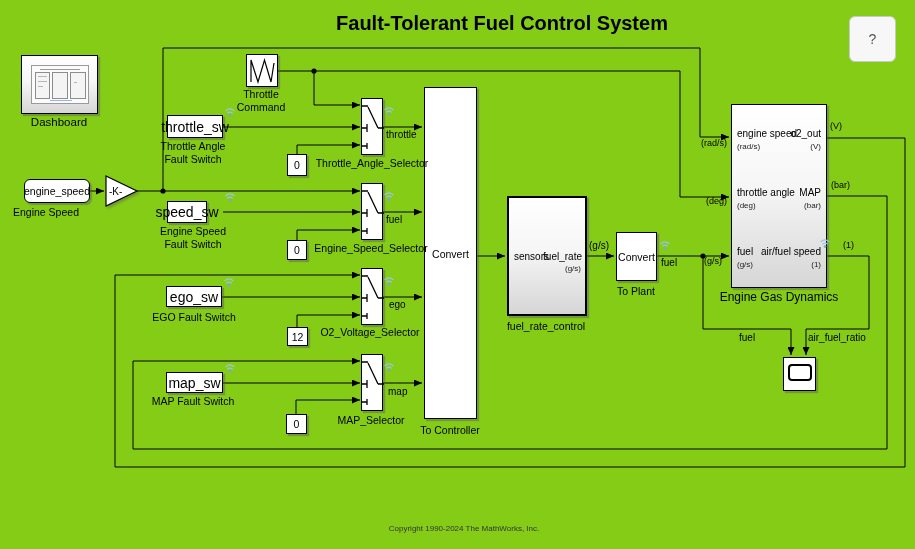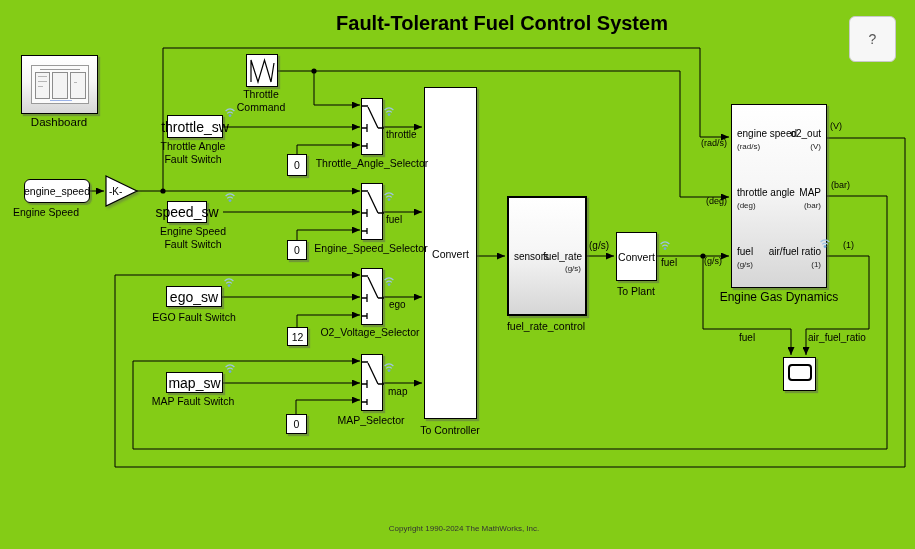--- a/index.html
+++ b/index.html
@@ -220,21 +220,21 @@
     <span class="portlbl" style="left:5px;top:23px;">engine speed</span>
     <span class="portunit" style="left:5px;top:37px;">(rad/s)</span>
     <span class="portlbl" style="left:5px;top:82px;">throttle angle</span>
     <span class="portunit" style="left:5px;top:96px;">(deg)</span>
     <span class="portlbl" style="left:5px;top:141px;">fuel</span>
     <span class="portunit" style="left:5px;top:155px;">(g/s)</span>
     <span class="portlbl" style="right:5px;top:23px;">o2_out</span>
     <span class="portunit" style="right:5px;top:37px;">(V)</span>
     <span class="portlbl" style="right:5px;top:82px;">MAP</span>
     <span class="portunit" style="right:5px;top:96px;">(bar)</span>
-    <span class="portlbl" style="right:5px;top:141px;">air/fuel ratio</span>
+    <span class="portlbl" style="right:5px;top:141px;">air/fuel speed</span>
     <span class="portunit" style="right:5px;top:155px;">(1)</span>
   </div>
   <div class="lbl" style="left:779px;top:290px;font-size:12px;">Engine Gas Dynamics</div>
 
   <div class="siglbl" style="left:701px;top:138px;font-size:9px;">(rad/s)</div>
   <div class="siglbl" style="left:706px;top:196px;font-size:9px;">(deg)</div>
   <div class="siglbl" style="left:704px;top:256px;font-size:9px;">(g/s)</div>
   <div class="siglbl" style="left:830px;top:121px;font-size:9px;">(V)</div>
   <div class="siglbl" style="left:831px;top:180px;font-size:9px;">(bar)</div>
   <div class="siglbl" style="left:843px;top:240px;font-size:9px;">(1)</div>

